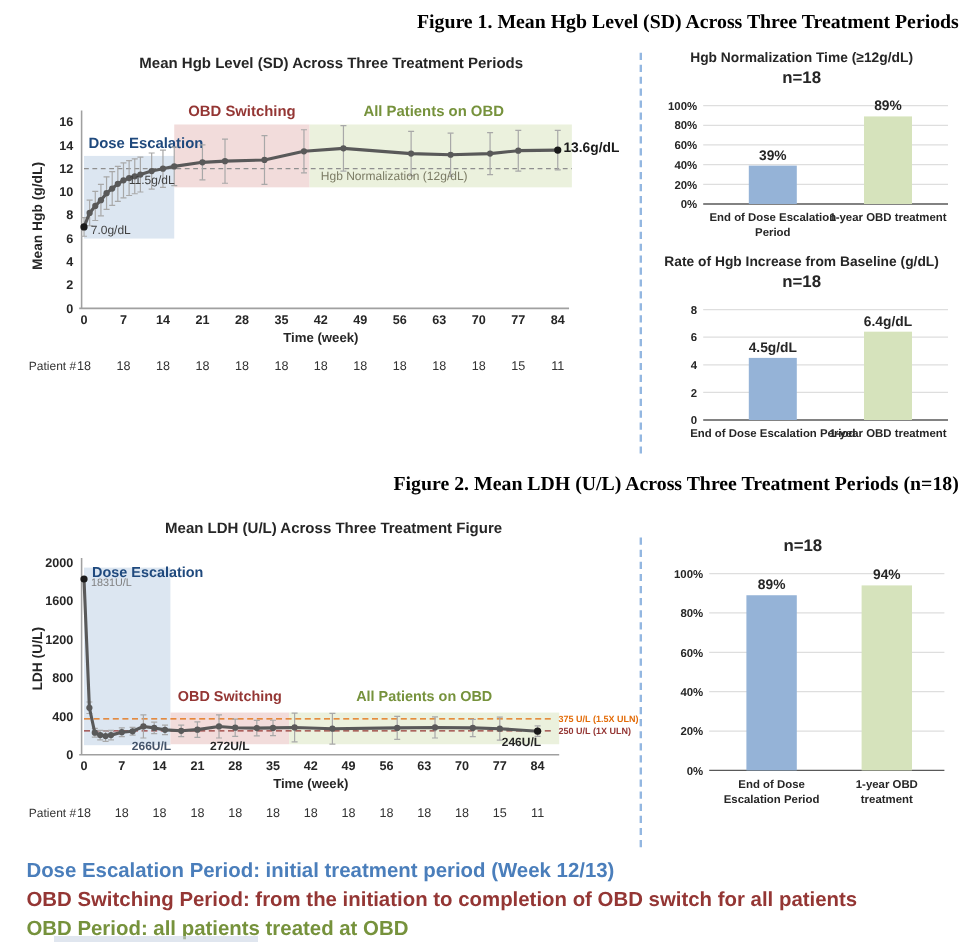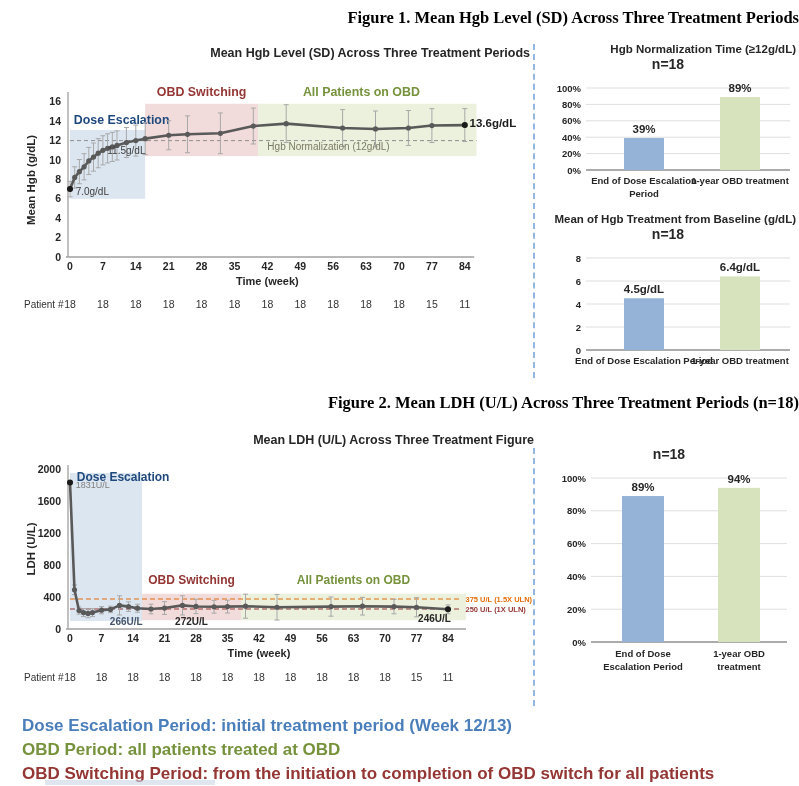--- a/index.html
+++ b/index.html
@@ -8,21 +8,21 @@
   .page{position:absolute;inset:0;background:#ffffff}
   .fig-title{position:absolute;left:0;width:100%;text-align:right;font-family:"Liberation Serif",serif;font-weight:700;font-size:16.5px;color:#000}
   #fig1-title{top:8px}
   #fig2-title{top:393px}
   .panel{position:absolute}
   #panel-hgb-line{left:22px;top:46px;width:508px}
   #panel-bar1{left:540px;top:42px;width:256px}
   #panel-bar2{left:540px;top:212px;width:256px}
   #panel-ldh-line{left:22px;top:433px;width:512px}
   #panel-bar3{left:543px;top:446px;width:252px}
-  .chart-title{text-align:right;font-weight:700;font-size:12.5px;color:#262626;line-height:1.25}
+  .chart-title{text-align:center;font-weight:700;font-size:12.5px;color:#262626;line-height:1.25}
   .chart-title.sm{font-size:11.5px}
   .chart-sub{text-align:center;font-weight:700;font-size:14px;color:#262626}
   .divider{position:absolute;left:533px;width:0;border-left:2px dashed #6f9fd8;opacity:.75}
   #divider-1{top:44px;height:334px}
   #divider-2{top:448px;height:258px}
   .footnotes{position:absolute;left:22px;top:714px;font-size:17px;font-weight:700;line-height:1.42}
   .bottombar{position:absolute;left:45px;top:780px;width:170px;height:5px;background:#ccd6e4;opacity:.6}
   svg{display:block}
   svg text{font-family:"Liberation Sans",sans-serif}
 </style>
@@ -211,21 +211,21 @@
         <text x="104" y="61.02000000000001" text-anchor="middle" font-size="11.5" font-weight="700" fill="#262626">39%</text>
         <text x="104" y="112" text-anchor="middle" font-size="9.5" font-weight="700" fill="#262626">End of Dose Escalation</text>
         <text x="104" y="124.5" text-anchor="middle" font-size="9.5" font-weight="700" fill="#262626">Period</text>
         <rect x="180" y="25.02000000000001" width="40" height="72.97999999999999" fill="#d6e3bc"></rect>
         <text x="200" y="20.02000000000001" text-anchor="middle" font-size="11.5" font-weight="700" fill="#262626">89%</text>
         <text x="200" y="112" text-anchor="middle" font-size="9.5" font-weight="700" fill="#262626">1-year OBD treatment</text>
       </svg>
   </div>
 
   <div class="panel" id="panel-bar2">
-    <div class="chart-title sm">Mean of Hgb Treatment from Baseline (g/dL)</div>
+    <div class="chart-title sm">Rate of Hgb Increase from Baseline (g/dL)</div>
     <div class="chart-sub">n=18</div>
     <svg id="svg-bar2" width="256" height="138">
         <text x="41" y="111.5" text-anchor="end" font-size="9.5" font-weight="700" fill="#262626">0</text>
         <line x1="46" y1="85" x2="250" y2="85" stroke="#dedede" stroke-width="1"></line>
         <text x="41" y="88.5" text-anchor="end" font-size="9.5" font-weight="700" fill="#262626">2</text>
         <line x1="46" y1="62" x2="250" y2="62" stroke="#dedede" stroke-width="1"></line>
         <text x="41" y="65.5" text-anchor="end" font-size="9.5" font-weight="700" fill="#262626">4</text>
         <line x1="46" y1="39" x2="250" y2="39" stroke="#dedede" stroke-width="1"></line>
         <text x="41" y="42.5" text-anchor="end" font-size="9.5" font-weight="700" fill="#262626">6</text>
         <line x1="46" y1="16" x2="250" y2="16" stroke="#dedede" stroke-width="1"></line>
@@ -418,19 +418,19 @@
         <text x="100" y="207.5" text-anchor="middle" font-size="9.5" font-weight="700" fill="#262626">Escalation Period</text>
         <rect x="175" y="25.840000000000003" width="42" height="154.16" fill="#d6e3bc"></rect>
         <text x="196" y="20.840000000000003" text-anchor="middle" font-size="11.5" font-weight="700" fill="#262626">94%</text>
         <text x="196" y="195" text-anchor="middle" font-size="9.5" font-weight="700" fill="#262626">1-year OBD</text>
         <text x="196" y="207.5" text-anchor="middle" font-size="9.5" font-weight="700" fill="#262626">treatment</text>
       </svg>
   </div>
 
   <div class="footnotes">
     <div style="color: rgb(74, 126, 187);">Dose Escalation Period: initial treatment period (Week 12/13)</div>
+    <div style="color: rgb(148, 54, 52);">OBD Switching Period: from the initiation to completion of OBD switch for all patients</div>
     <div style="color: rgb(118, 146, 60);">OBD Period: all patients treated at OBD</div>
-    <div style="color: rgb(148, 54, 52);">OBD Switching Period: from the initiation to completion of OBD switch for all patients</div>
   </div>
 
   <div class="bottombar"></div>
 
 </div>
 
 </body></html>

